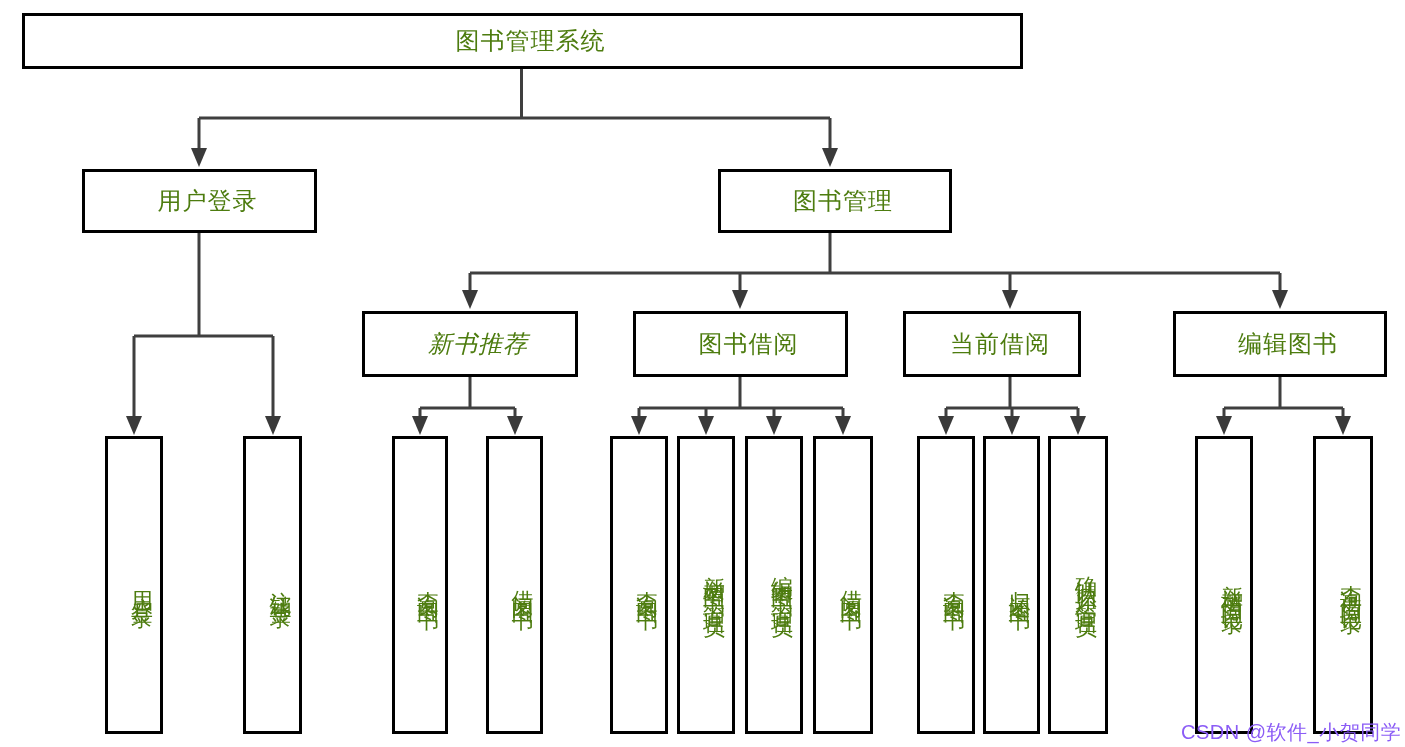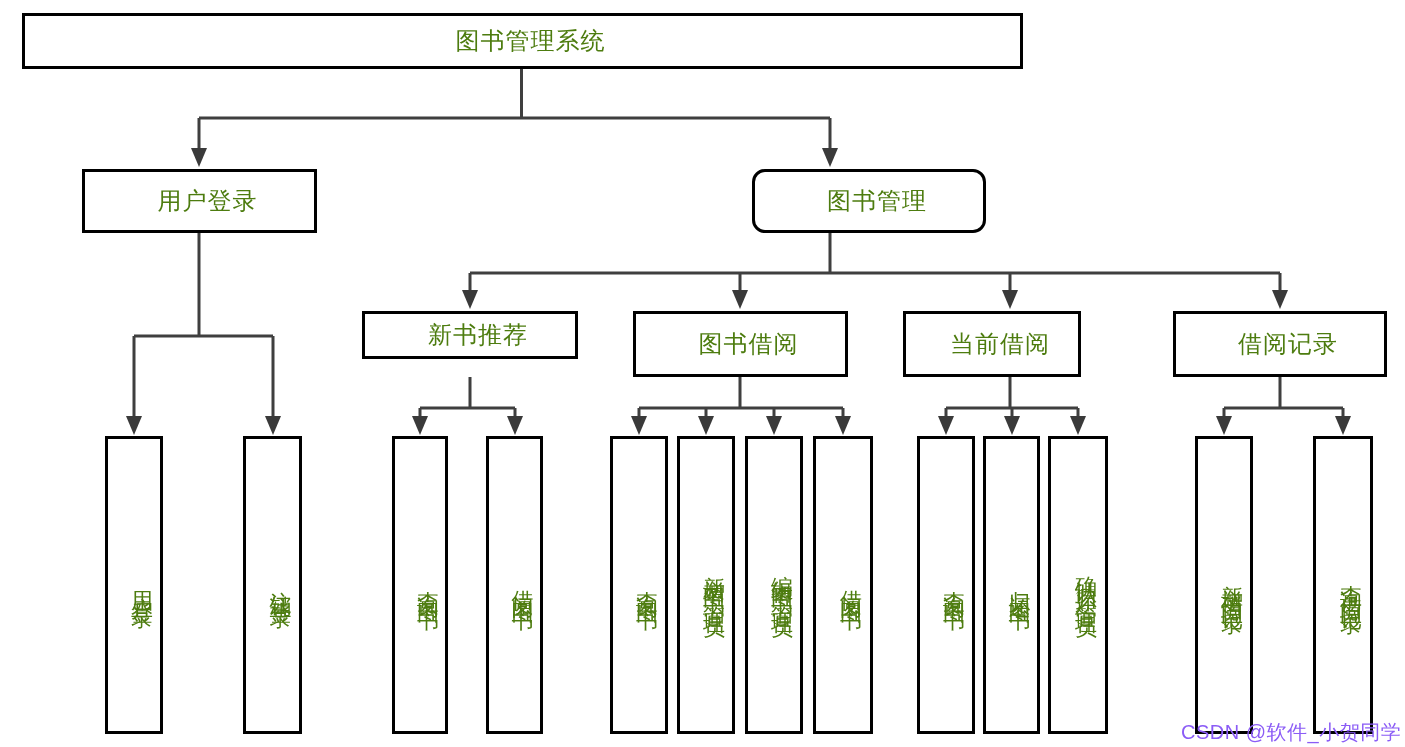--- a/index.html
+++ b/index.html
@@ -97,26 +97,26 @@
     <polygon points="1070,416 1086,416 1078,435"></polygon>
 
     <path d="M1280 377 L1280 408 M1224 408 L1343 408 M1224 408 L1224 420 M1343 408 L1343 420"></path>
     <polygon points="1216,416 1232,416 1224,435"></polygon>
     <polygon points="1335,416 1351,416 1343,435"></polygon>
   </svg>
 
   <div class="node h" style="left:22px; top:13px; width:1001px; height:56px;">图书管理系统</div>
 
   <div class="node h" style="left:82px; top:169px; width:235px; height:64px;">用户登录</div>
-  <div class="node h" style="left:752px; top:169px; width:234px; height:64px;border-radius:13px;">图书管理</div>
+  <div class="node h" style="left:718px; top:169px; width:234px; height:64px;">图书管理</div>
 
-  <div class="node h" style="left:362px; top:311px; width:216px; height:48px;">新书推荐</div>
+  <div class="node h" style="left:362px; top:311px; width:216px; height:66px;font-style:italic;">新书推荐</div>
   <div class="node h" style="left:633px; top:311px; width:215px; height:66px;">图书借阅</div>
   <div class="node h" style="left:903px; top:311px; width:178px; height:66px;">当前借阅</div>
-  <div class="node h" style="left:1173px; top:311px; width:214px; height:66px;">借阅记录</div>
+  <div class="node h" style="left:1173px; top:311px; width:214px; height:66px;">编辑图书</div>
 
   <div class="node v" style="left:105px; top:436px; width:58px; height:298px;">用户登录</div>
   <div class="node v" style="left:243px; top:436px; width:59px; height:298px;">注销登录</div>
 
   <div class="node v" style="left:392px; top:436px; width:56px; height:298px;">查询图书</div>
   <div class="node v" style="left:486px; top:436px; width:57px; height:298px;">借阅图书</div>
 
   <div class="node v" style="left:610px; top:436px; width:58px; height:298px;">查询图书</div>
   <div class="node v" style="left:677px; top:436px; width:58px; height:298px;">新增图书（管理员）</div>
   <div class="node v" style="left:745px; top:436px; width:58px; height:298px;">编辑图书（管理员）</div>

